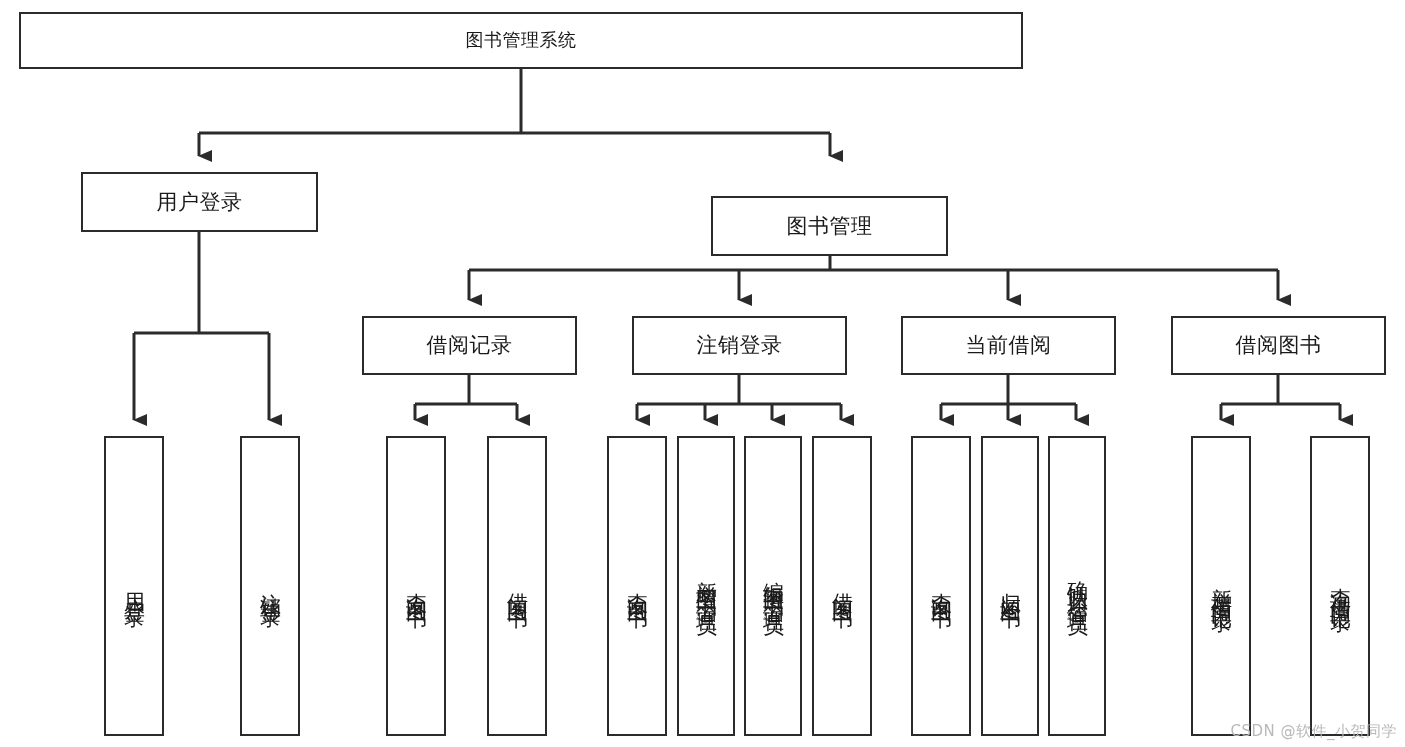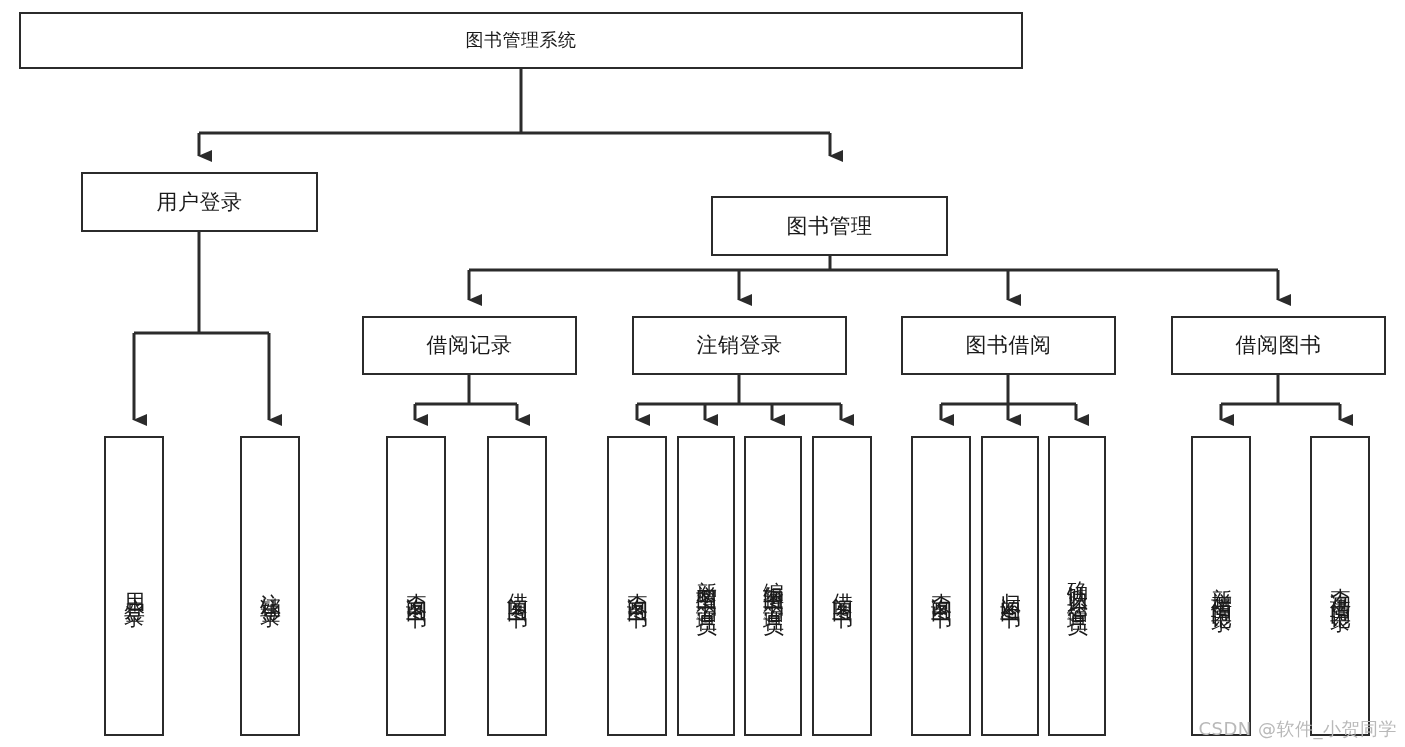--- a/index.html
+++ b/index.html
@@ -61,21 +61,21 @@
     line-height: 1;
     white-space: nowrap;
   }
   .node.root .node-label {
     font-size: 18px;
   }
   #watermark {
     position: absolute;
     right: 8px;
     bottom: 6px;
-    font-size: 18px;
+    font-size: 15px;
     color: #b9b9b9;
     letter-spacing: 0.5px;
     z-index: 5;
     white-space: nowrap;
     margin-top: 34px;
   }
 </style>
 </head>
 <body>
 
@@ -146,21 +146,21 @@
 
   <div class="node horiz" style="left:362px; top:316px; width:215px; height:59px;">
     <span class="node-label">借阅记录</span>
   </div>
 
   <div class="node horiz" style="left:632px; top:316px; width:215px; height:59px;">
     <span class="node-label">注销登录</span>
   </div>
 
   <div class="node horiz" style="left:901px; top:316px; width:215px; height:59px;">
-    <span class="node-label">图书借阅</span>
+    <span class="node-label">当前借阅</span>
   </div>
 
   <div class="node horiz" style="left:1171px; top:316px; width:215px; height:59px;">
     <span class="node-label">借阅图书</span>
   </div>
 
   <div class="node vert" style="left:104px; top:436px; width:60px; height:300px;">
     <span class="node-label">用户登录</span>
   </div>
 

